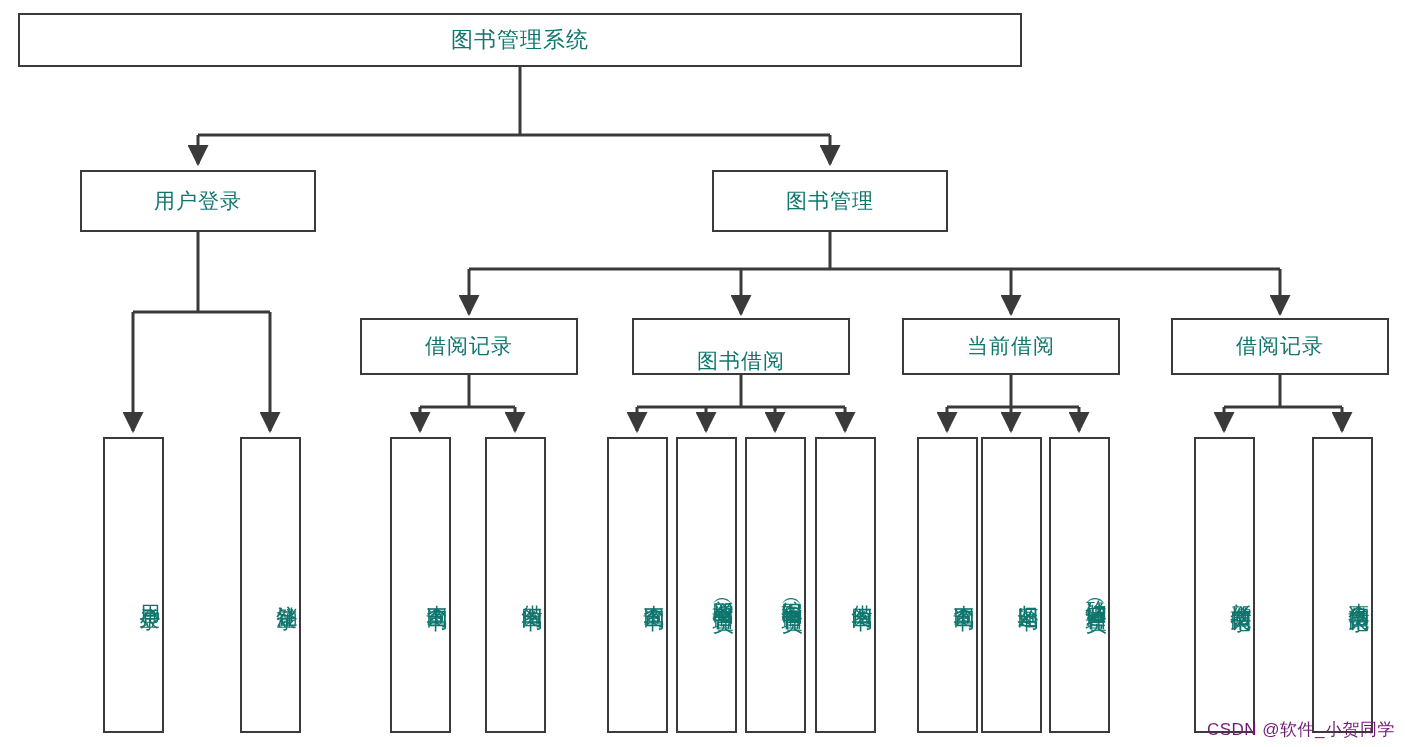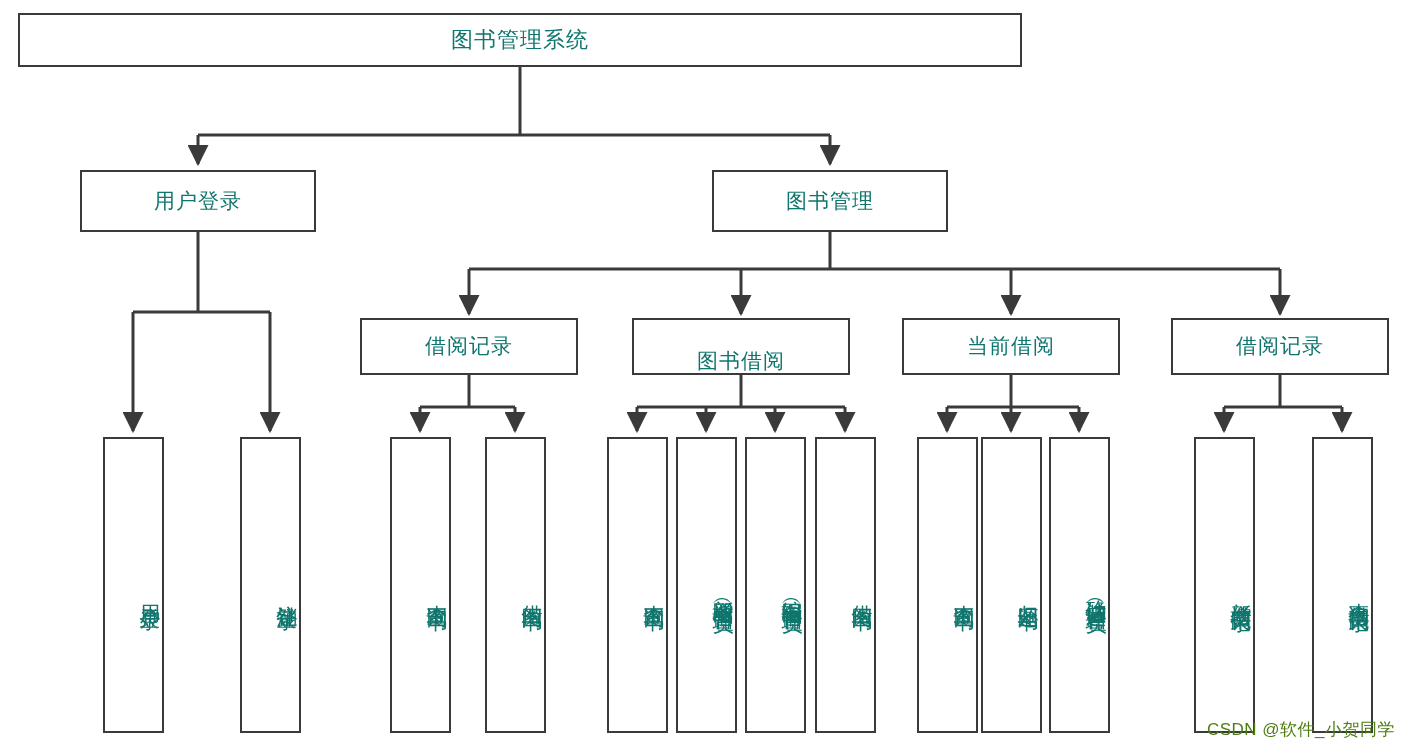--- a/index.html
+++ b/index.html
@@ -58,21 +58,21 @@
     text-orientation: upright;
   }
   #root-node {
     font-size: 22px;
   }
   #watermark {
     position: absolute;
     right: 10px;
     bottom: 6px;
     font-size: 17px;
-    color: #4d7c0f;
+    color: #701a75;
     letter-spacing: 0.5px;
     white-space: nowrap;
   }
 </style>
 </head>
 <body>
 
 <div id="canvas">
 
   <svg id="wires" viewBox="0 0 1405 747" xmlns="http://www.w3.org/2000/svg">

